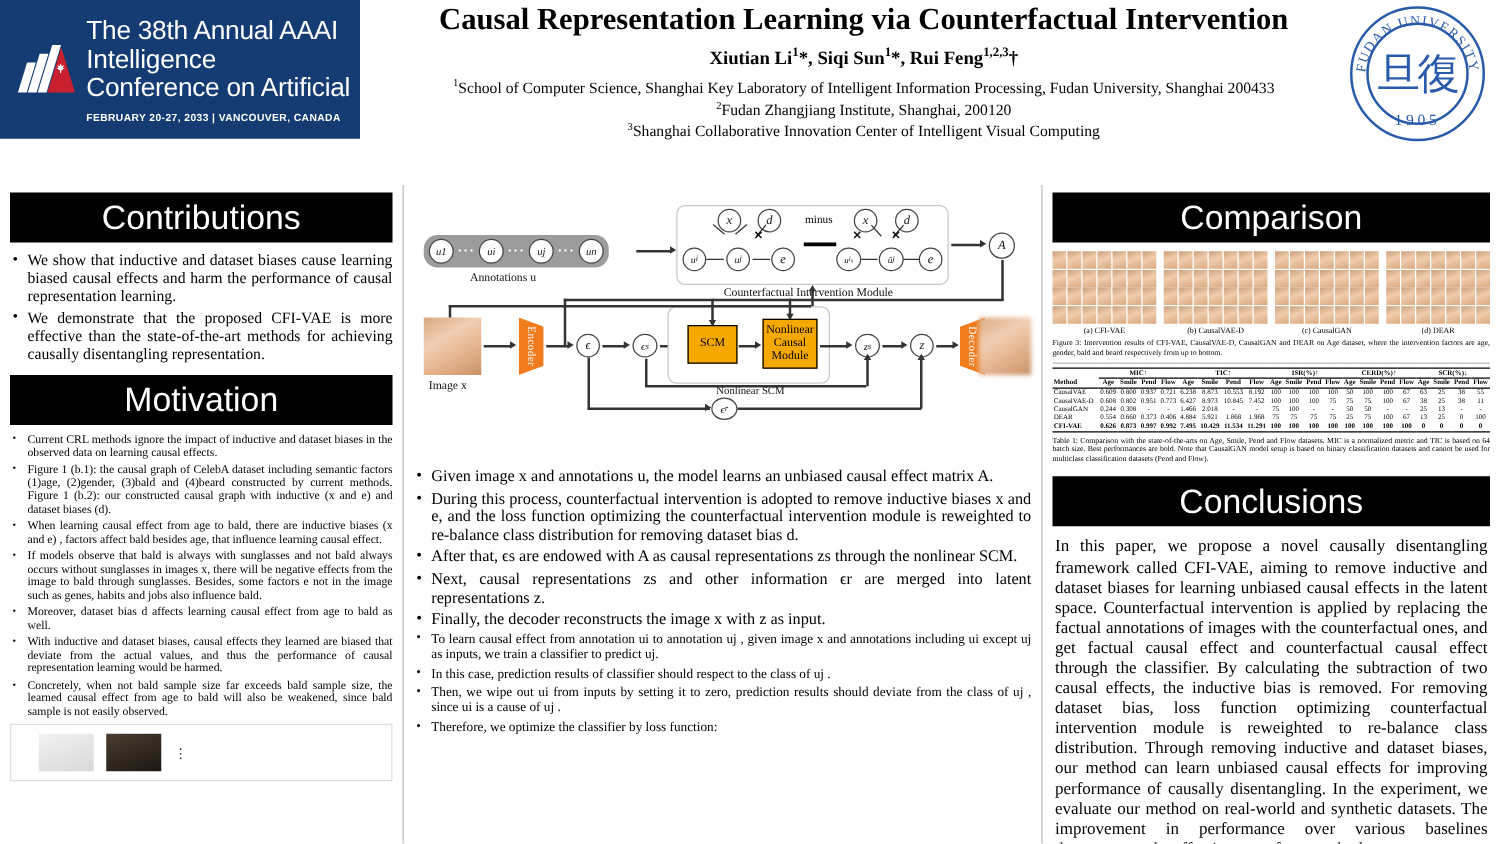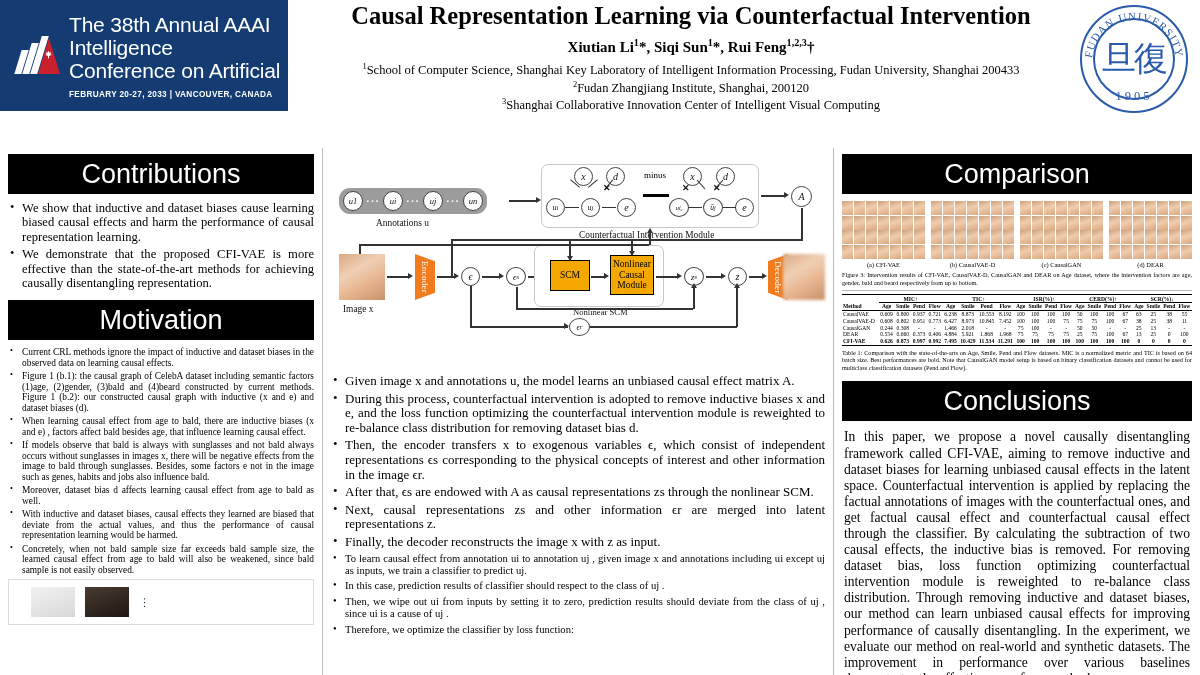--- a/index.html
+++ b/index.html
@@ -342,21 +342,20 @@
         <div class="arwhead d" style="left:298px; top:101px;"></div>
         <div class="arw" style="left:28px; top:94px; width:1.6px; height:10px;"></div>
         <div class="arw" style="left:28px; top:94px; width:290px; height:1.6px;"></div>
         <div class="arw" style="left:318px; top:82px; width:1.6px; height:13px;"></div>
         <div class="arwhead u" style="left:316px; top:78px;"></div>
       </div>
 
       <ul class="bullets mid-text">
         <li>Given image x and annotations u, the model learns an unbiased causal effect matrix A.</li>
         <li>During this process, counterfactual intervention is adopted to remove inductive biases x and e, and the loss function optimizing the counterfactual intervention module is reweighted to re-balance class distribution for removing dataset bias d.</li>
-        <li>Then, the encoder transfers x to exogenous variables ϵ, which consist of independent representations ϵs corresponding to the physical concepts of interest and other information in the image ϵr.</li>
         <li>After that, ϵs are endowed with A as causal representations zs through the nonlinear SCM.</li>
         <li>Next, causal representations zs and other information ϵr are merged into latent representations z.</li>
         <li>Finally, the decoder reconstructs the image x with z as input.</li>
         <li class="smalltxt">To learn causal effect from annotation ui to annotation uj , given image x and annotations including ui except uj as inputs, we train a classifier to predict uj.</li>
         <li class="smalltxt">In this case, prediction results of classifier should respect to the class of uj .</li>
         <li class="smalltxt">Then, we wipe out ui from inputs by setting it to zero, prediction results should deviate from the class of uj , since ui is a cause of uj .</li>
         <li class="smalltxt">Therefore, we optimize the classifier by loss function:</li>
       </ul>
     </div>
 

